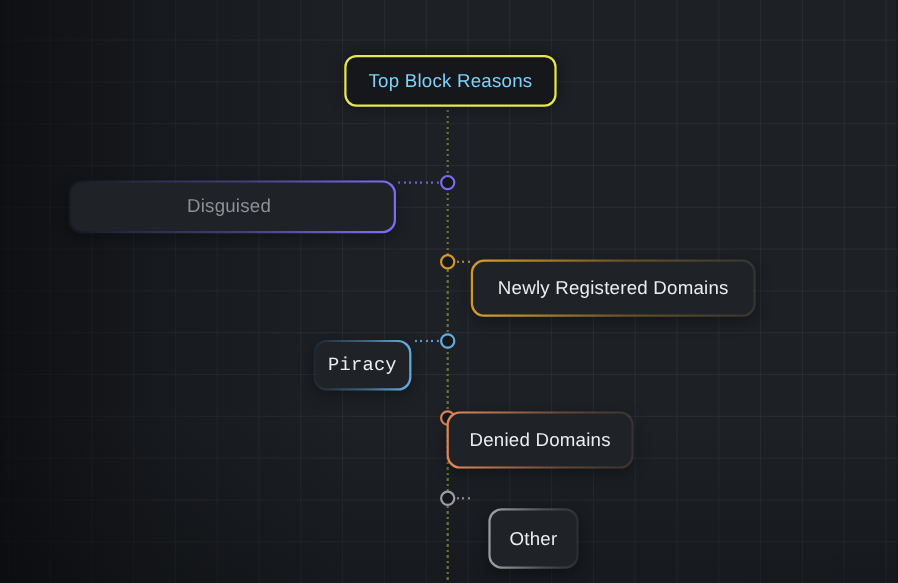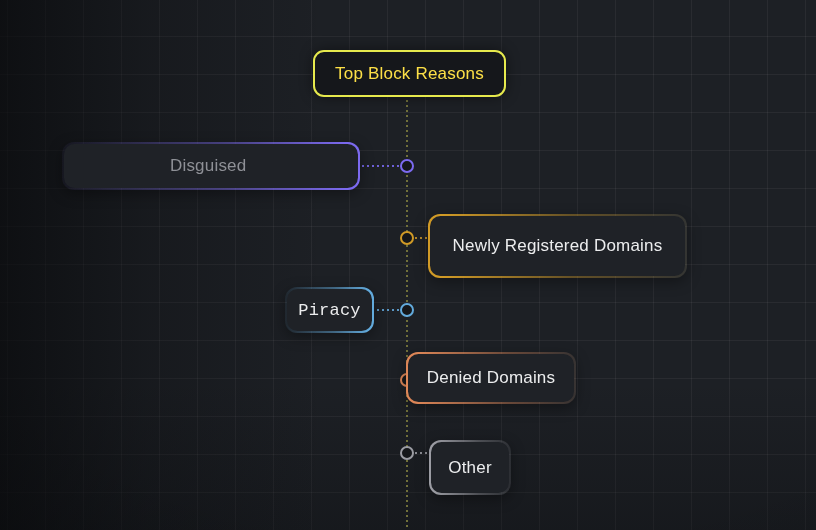--- a/index.html
+++ b/index.html
@@ -37,58 +37,59 @@
 
   
   .title-box{
     position:absolute;
     left:313px;top:50px;width:193px;height:47px;
     box-sizing:border-box;
     border:2px solid #e6e94d;
     border-radius:11px;
     background:#15171b;
     display:flex;align-items:center;justify-content:center;
-    color:#fde047;
+    color:#7dd3fc;
     font-size:17px;
     letter-spacing:.2px;
     box-shadow:0 0 14px rgba(0,0,0,0.45);
     cursor:pointer;
   }
 
   
   .bbox{
     position:absolute;
     padding:1.6px;
     border-radius:12px;
     box-sizing:border-box;
     box-shadow:0 4px 14px rgba(0,0,0,0.35);
     cursor:pointer;
+    margin-top:22px;
   }
   .bbox .inner{
     width:100%;height:100%;
     box-sizing:border-box;
     border-radius:10.5px;
     background:#1f2227;
     display:flex;align-items:center;justify-content:center;
     color:#ecedee;
     font-size:17px;
     letter-spacing:.2px;
     white-space:nowrap;
   }
   .label-muted{color:#8e9096;margin-right:.33em;}
 
   .bbox.b-disguised{left:62px;top:142px;width:298px;height:48px;
     background:linear-gradient(90deg, rgba(124,106,240,0.04), rgba(124,106,240,0.45) 55%, #7c6af0 96%);}
-  .bbox.b-newly{left:428px;top:214px;width:259px;height:64px;
+  .bbox.b-newly{left:428px;top:214px;width:259px;height:52px;
     background:linear-gradient(90deg, #d09a26 6%, rgba(208,154,38,0.40) 55%, rgba(170,160,120,0.16));}
   .bbox.b-piracy{left:285px;top:287px;width:89px;height:46px;
     background:linear-gradient(90deg, rgba(98,170,220,0.06), rgba(98,170,220,0.5) 55%, #62aadc 94%);font-family:Liberation Mono, monospace;}
   .bbox.b-denied{left:406px;top:352px;width:170px;height:52px;
     background:linear-gradient(90deg, #dd8657 6%, rgba(221,134,87,0.40) 60%, rgba(190,150,120,0.16));}
-  .bbox.b-other{left:429px;top:440px;width:82px;height:55px;
+  .bbox.b-other{left:444px;top:440px;width:82px;height:55px;
     background:linear-gradient(90deg, #9b9ca3 6%, rgba(155,156,163,0.40) 60%, rgba(155,156,163,0.14));}
 
   
   .node{
     position:absolute;
     width:14px;height:14px;
     box-sizing:border-box;
     border-radius:50%;
     background:#15171a;
     border:2px solid #fff;

